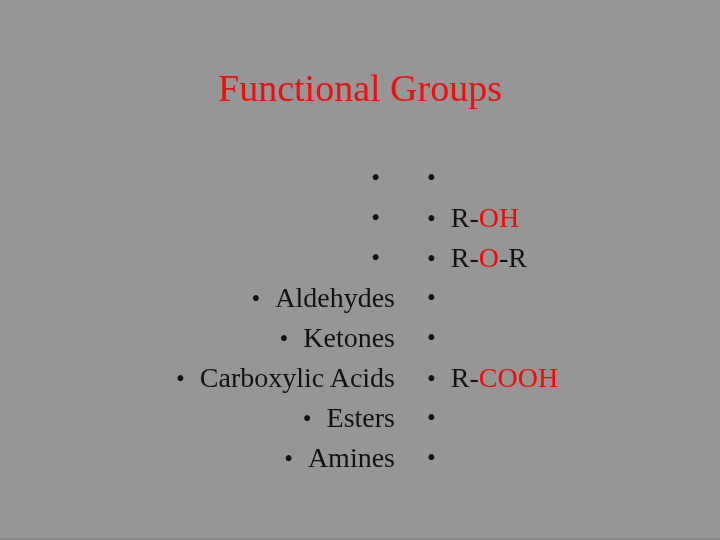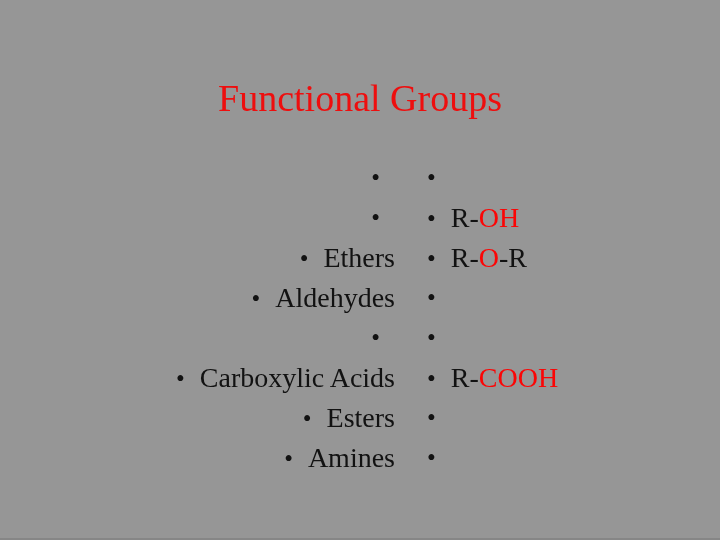--- a/index.html
+++ b/index.html
@@ -11,21 +11,21 @@
     overflow:hidden;
     margin:0 auto;
   }
   .slide::after{
     content:"";
     position:absolute;left:0;right:0;bottom:0;height:2px;
     background:rgba(0,0,0,0.10);
   }
   .title{
     position:absolute;
-    top:79px;left:0;width:100%;
+    top:69px;left:0;width:100%;
     text-align:center;
     font-size:38px;
     line-height:38px;
     font-weight:normal;
     margin:0;
     color:var(--title,#ee0e0e);
   }
   .content{
     position:absolute;
     top:158px;left:0;
@@ -70,28 +70,28 @@
   <div class="content">
     <div class="col-left">
         <div class="row">
           <span class="bullet">•</span>
         </div>
         <div class="row">
           <span class="bullet">•</span>
         </div>
         <div class="row">
           <span class="bullet">•</span>
-          <span>Ethers</span>
         </div>
         <div class="row">
           <span class="bullet">•</span>
           <span>Aldehydes</span>
         </div>
         <div class="row">
           <span class="bullet">•</span>
+          <span>Ketones</span>
         </div>
         <div class="row">
           <span class="bullet">•</span>
           <span>Carboxylic Acids</span>
         </div>
         <div class="row">
           <span class="bullet">•</span>
           <span>Esters</span>
         </div>
         <div class="row">

